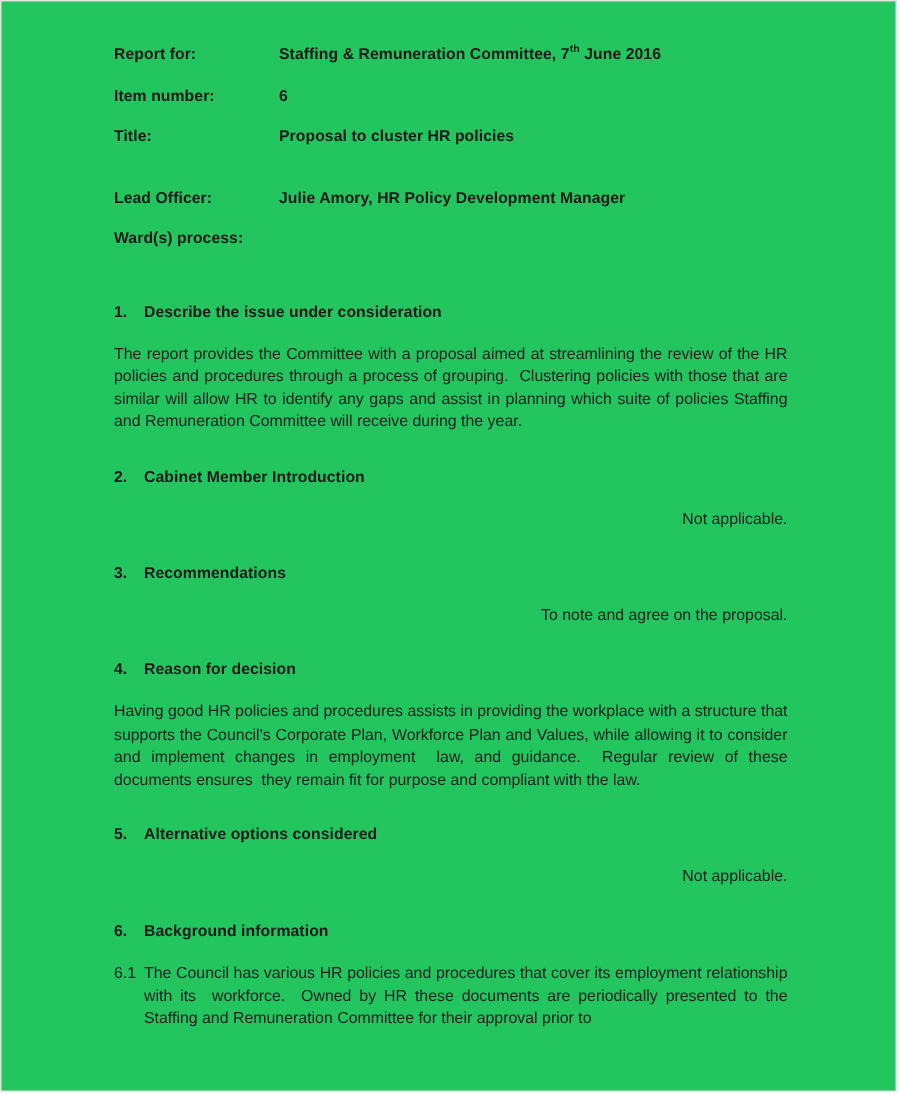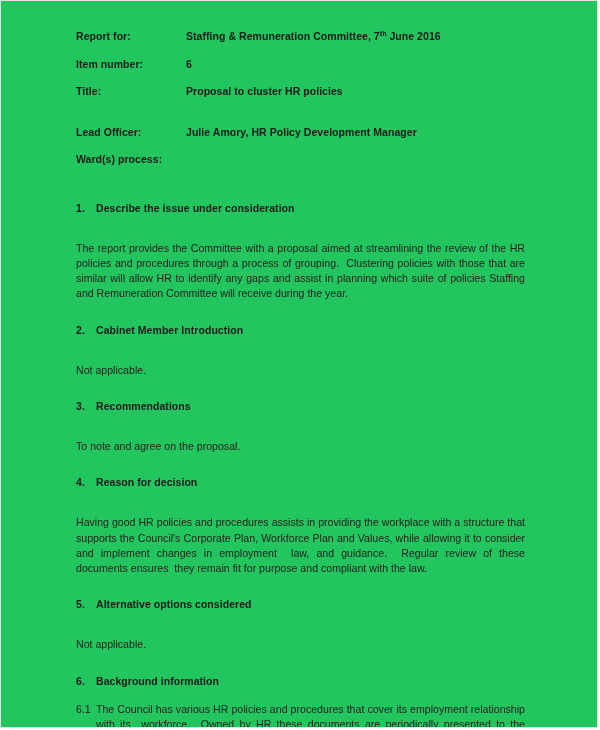--- a/index.html
+++ b/index.html
@@ -78,30 +78,30 @@
     letter-spacing: 0.05px;
   }
   .section-num {
     width: 20px;
     flex: 0 0 20px;
   }
   .section-title {
     flex: 1 1 auto;
   }
   .body-text {
-    margin-top: 26px;
+    margin-top: 14px;
     font-size: 10.6px;
     line-height: 15.3px;
     text-align: justify;
     text-justify: inter-word;
     white-space: pre-wrap;
     color: #222222;
   }
   .body-text.short {
-    text-align: left;
+    text-align: right;
   }
 
   
   .sub-para {
     margin-top: 14px;
     display: flex;
     font-size: 10.6px;
     line-height: 15.3px;
     color: #222222;
   }

